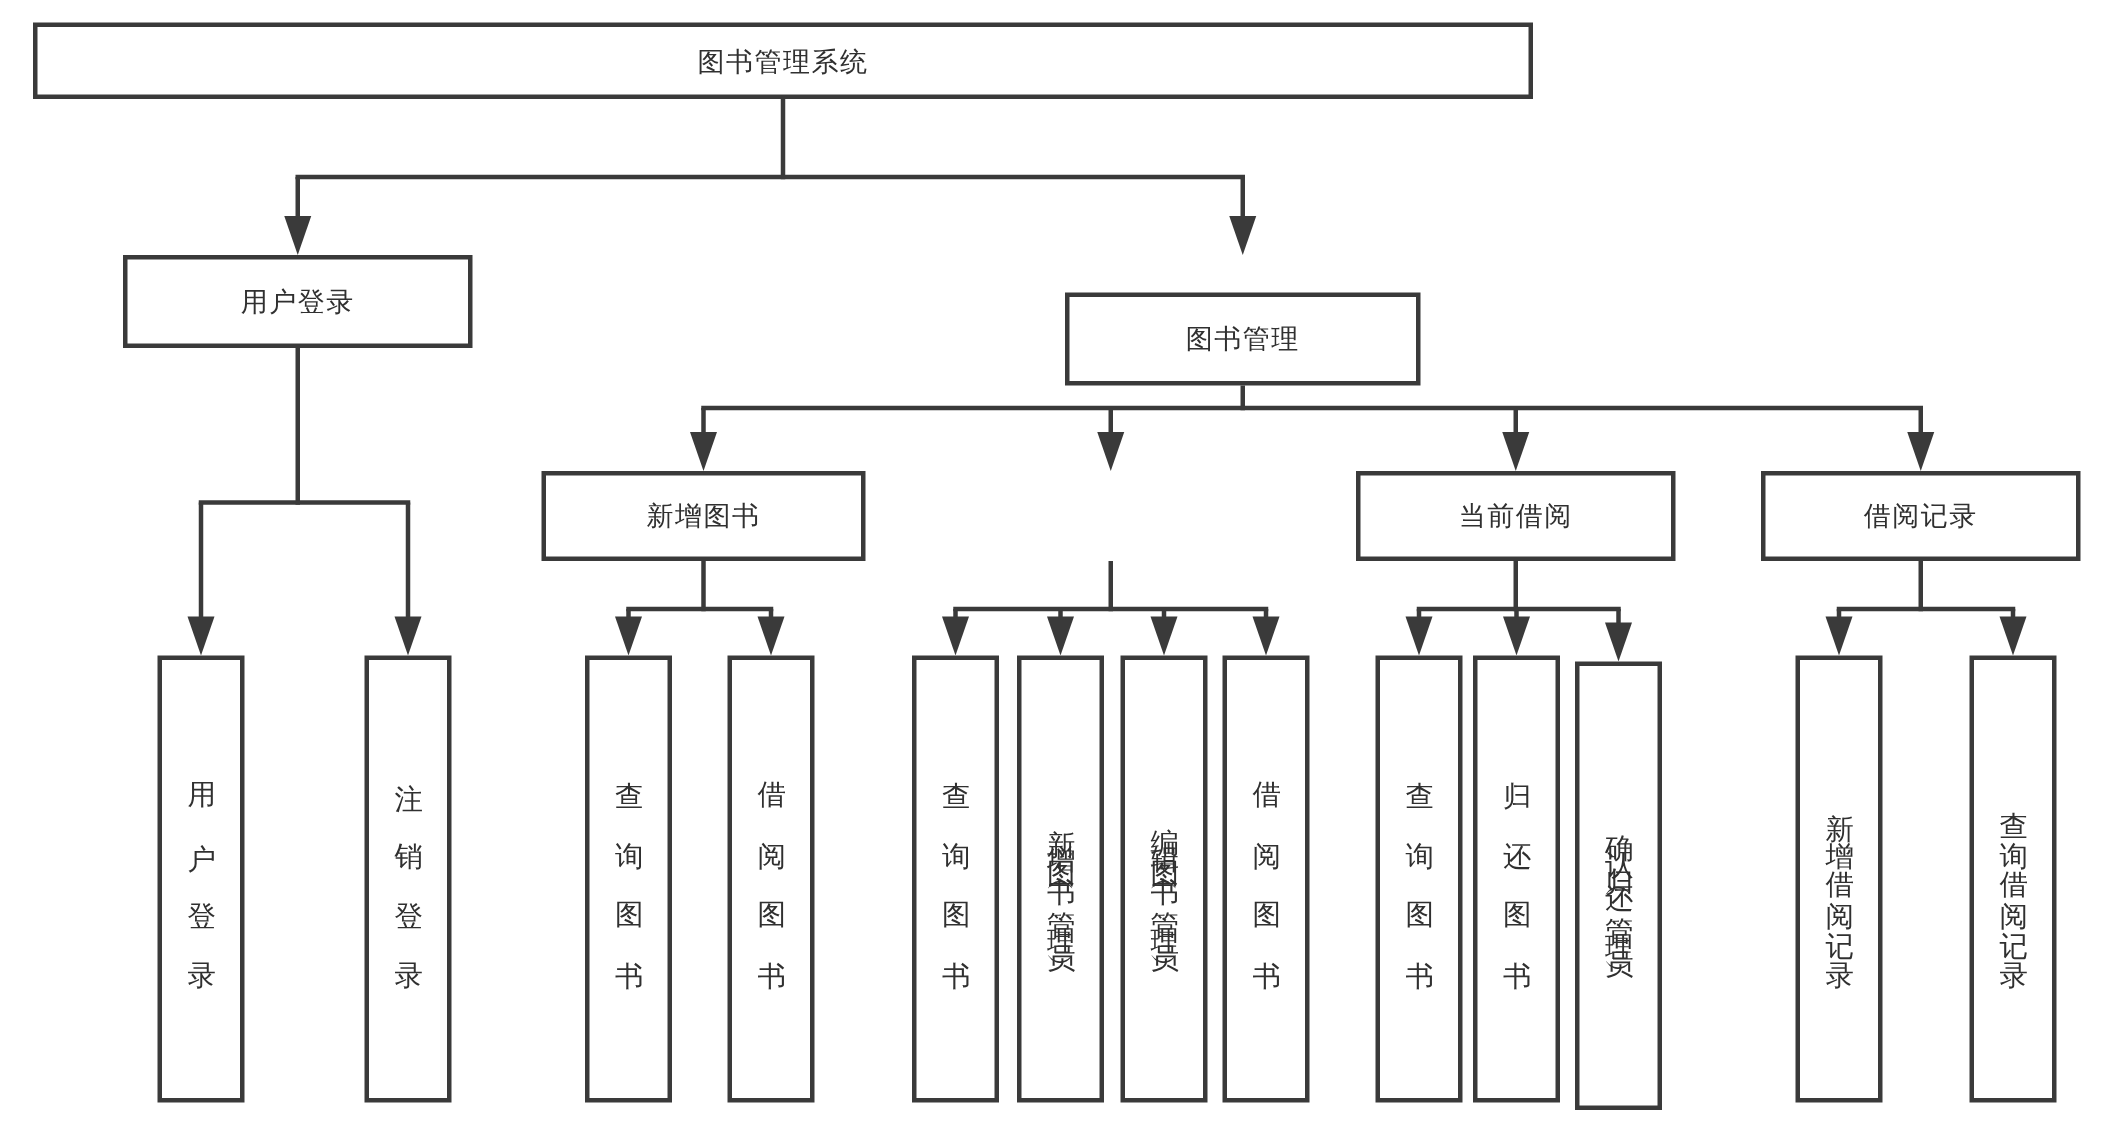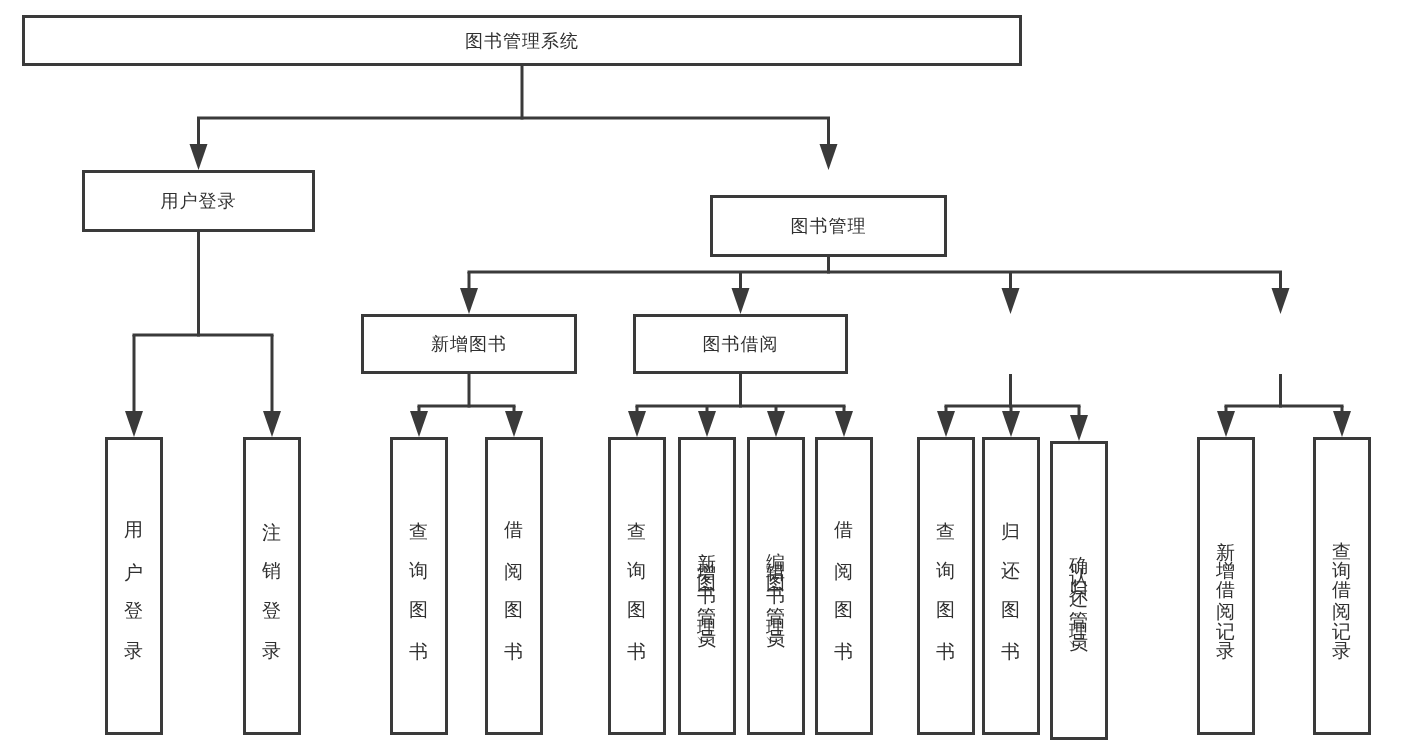--- a/index.html
+++ b/index.html
@@ -121,22 +121,25 @@
   <div class="node h-node" style="left:82px;top:170px;width:233px;height:62px;">
     <span>用户登录</span>
   </div>
   <div class="node h-node" style="left:710px;top:170px;width:237px;height:62px;margin-top:25px;">
     <span>图书管理</span>
   </div>
 
   <div class="node h-node" style="left:361px;top:314px;width:216px;height:60px;">
     <span>新增图书</span>
   </div>
-  <div class="node h-node" style="left:633px;top:314px;width:215px;height:60px;">
-    <span>图书借阅</span>
+  <div class="node h-node" style="left:904px;top:314px;width:213px;height:60px;">
+    <span>当前借阅</span>
+  </div>
+  <div class="node h-node" style="left:1174px;top:314px;width:213px;height:60px;">
+    <span>借阅记录</span>
   </div>
 
   <div class="node leaf" style="left:105px;">
     <span class="v-text" style="letter-spacing: 40px;">用户登录</span>
   </div>
   <div class="node leaf" style="left:243px;">
     <span class="v-text" style="letter-spacing: 40px;">注销登录</span>
   </div>
 
   <div class="node leaf" style="left:390px;">

